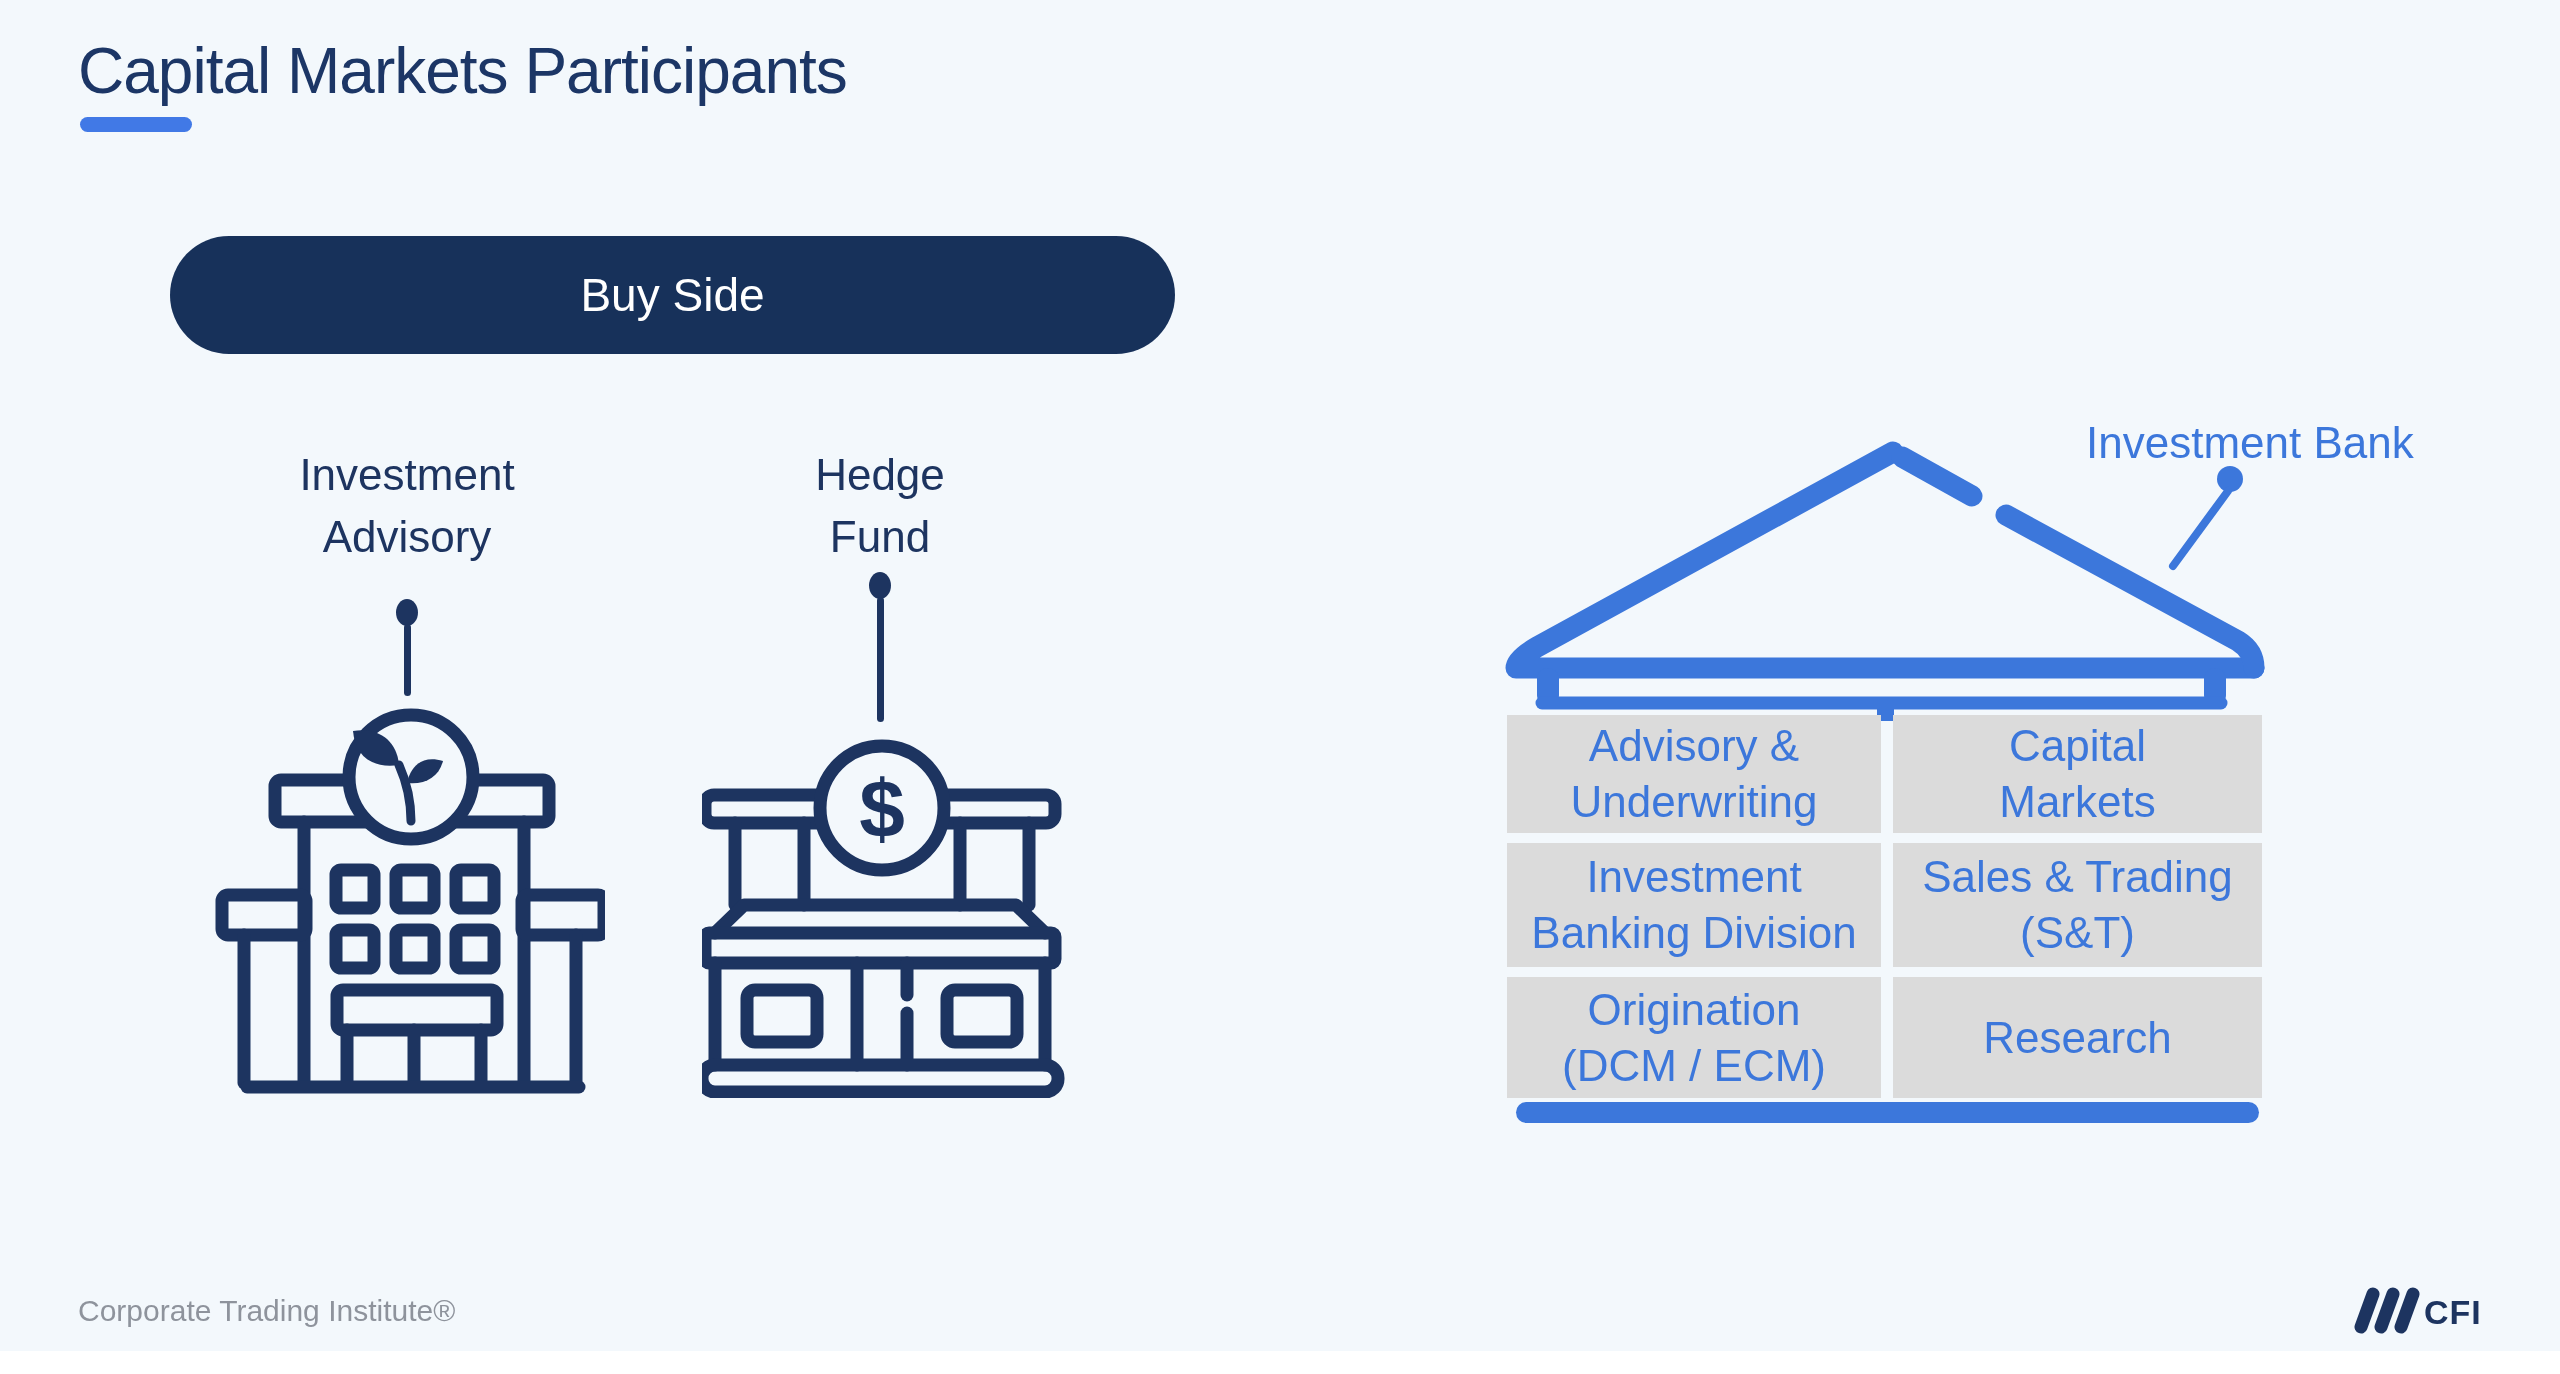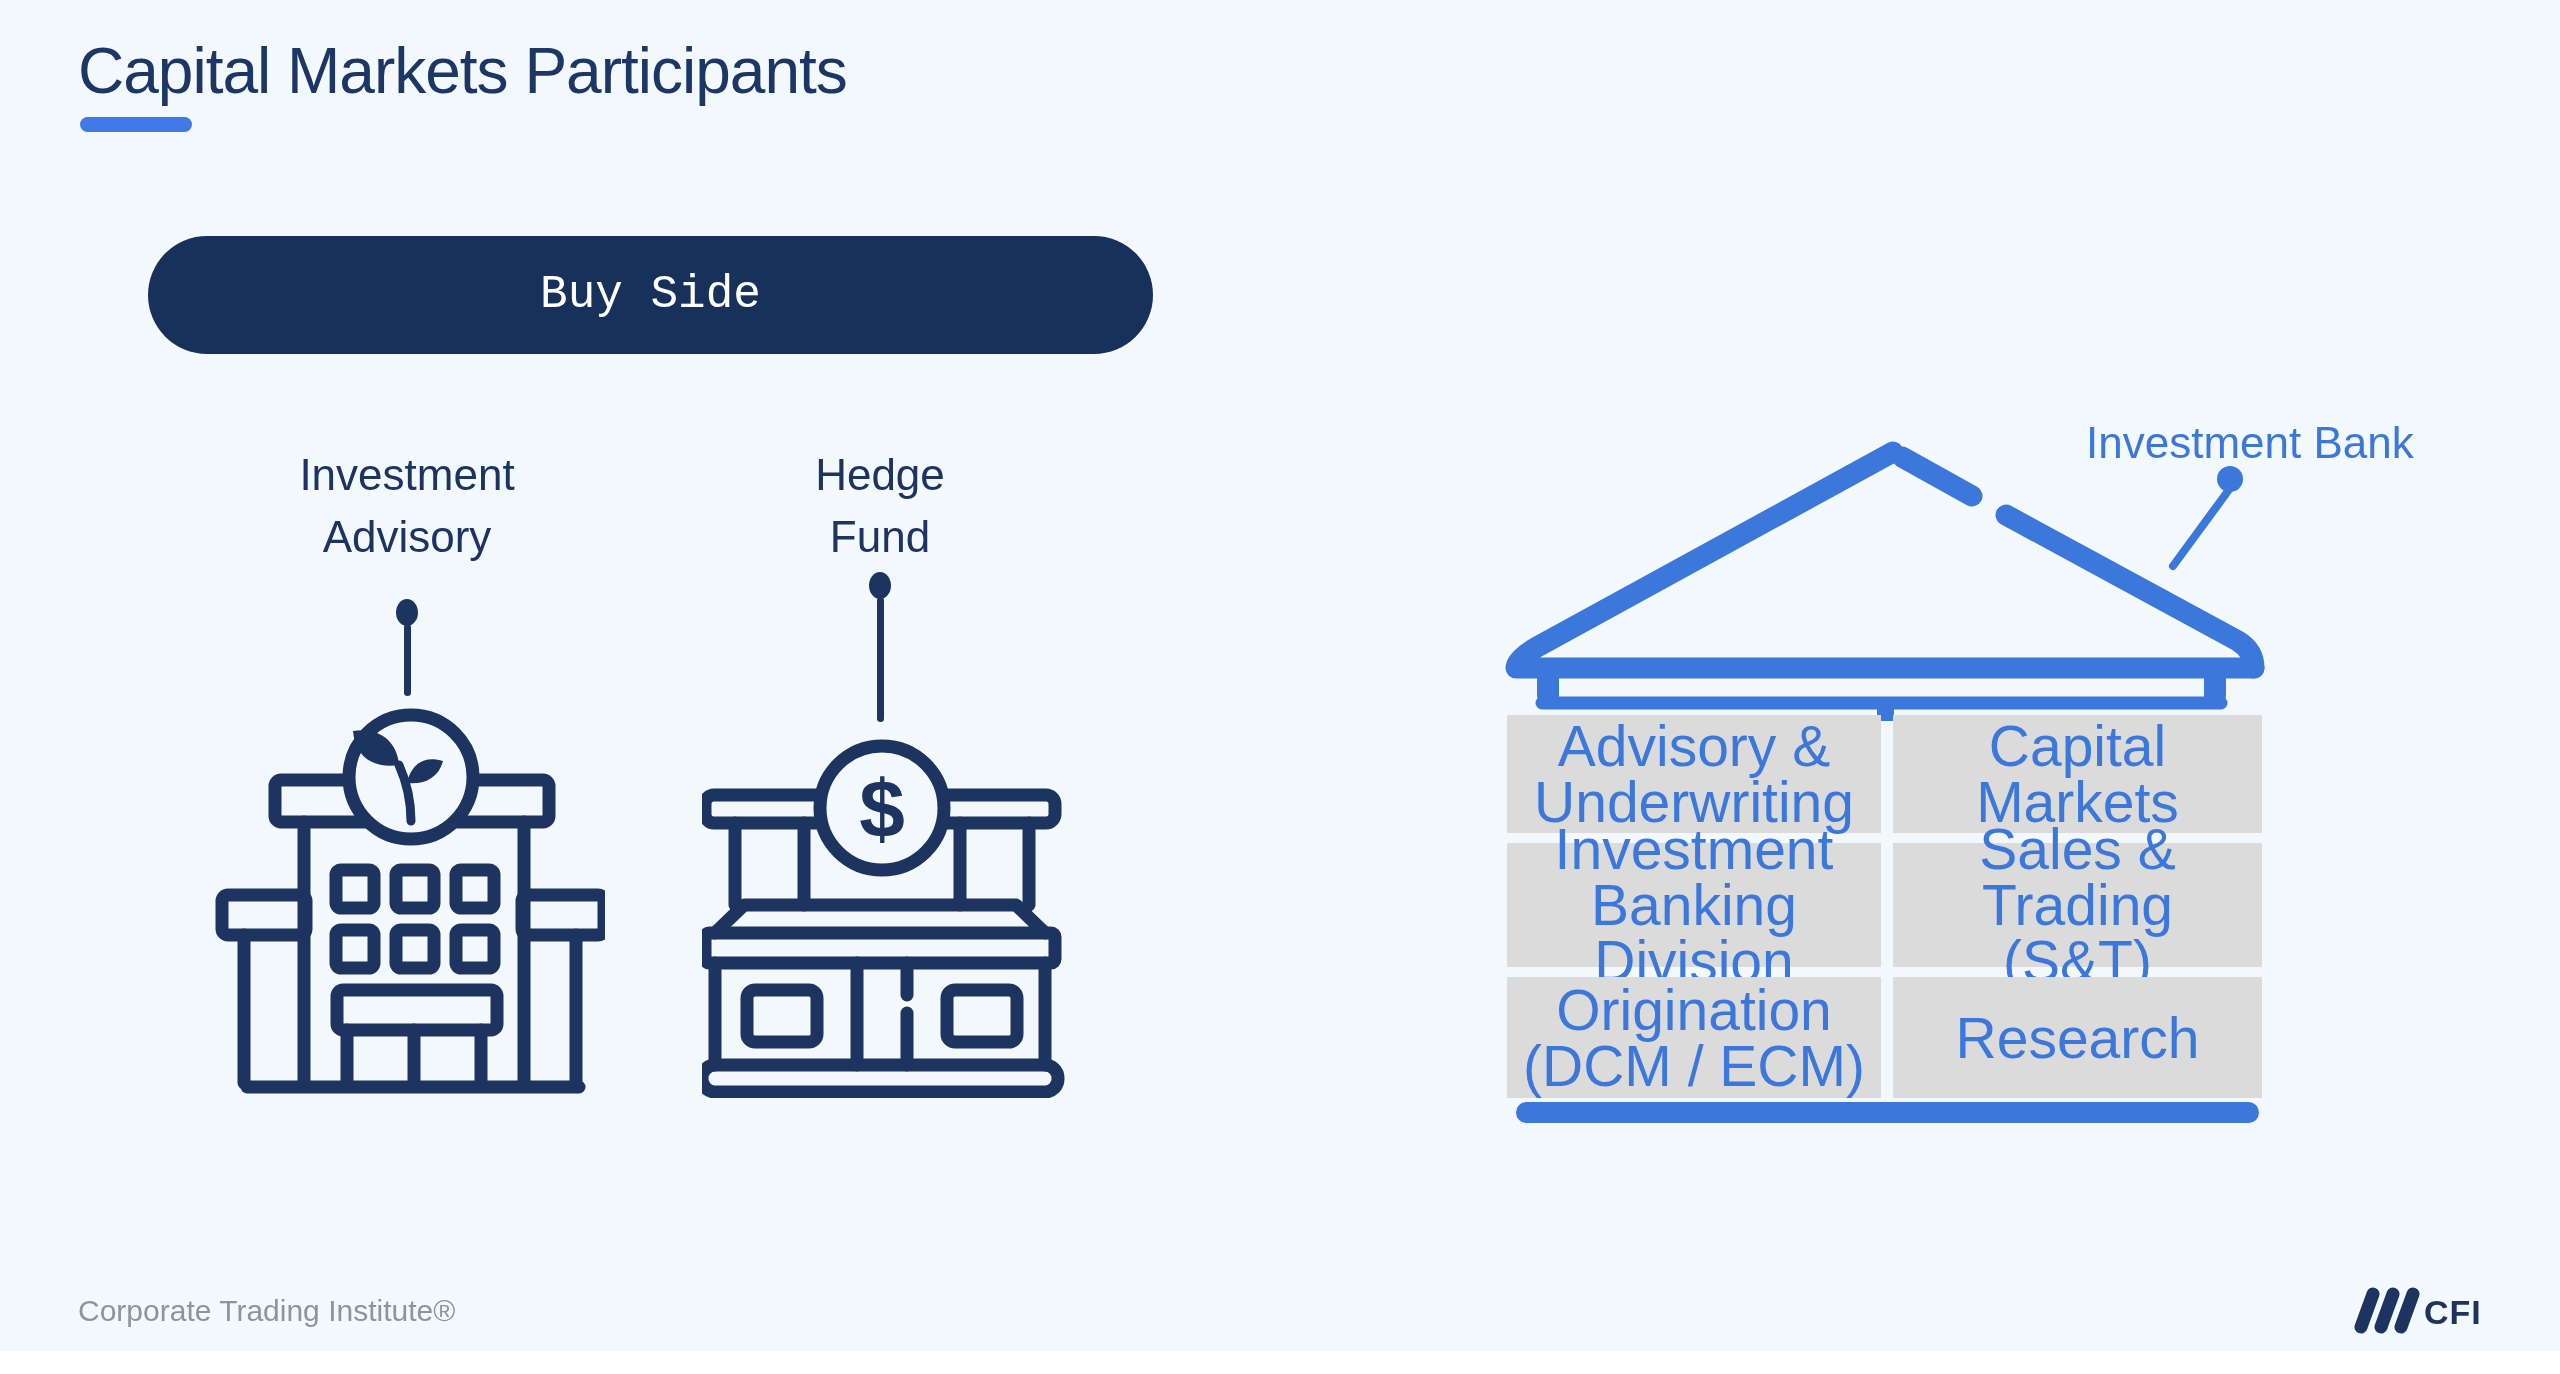--- a/index.html
+++ b/index.html
@@ -11,21 +11,21 @@
   body{background:#fff;font-family:"Liberation Sans","DejaVu Sans",sans-serif;}
   .slide{position:relative;width:2560px;height:1351px;background:var(--background);overflow:hidden;}
 
   .page-title{position:absolute;left:78px;top:34px;font-size:64px;font-weight:500;
     color:var(--title_navy);letter-spacing:-1px;white-space:nowrap;}
   .title-underline{position:absolute;left:80px;top:117px;width:112px;height:15px;
     border-radius:8px;background:var(--underline_blue);}
 
   .pill{position:absolute;top:236px;height:118px;border-radius:59px;display:flex;
     align-items:center;justify-content:center;color:#fff;font-size:46px;}
-  .pill.buy{left:148px;width:1005px;background:var(--buy_pill_navy);font-family:Liberation Mono, monospace;}
+  .pill.buy{left:170px;width:1005px;background:var(--buy_pill_navy);}
   .pill.sell{left:1392px;width:1008px;background:var(--pill_blue);}
 
   .participant-label{position:absolute;top:444px;width:400px;text-align:center;
     color:var(--navy);font-size:44px;line-height:62px;font-weight:500;}
   .participant-label span{display:block;}
   .label-im{left:207px;} .label-hf{left:680px;}
 
   .conn-dot{position:absolute;width:22px;height:27px;border-radius:50%;background:var(--navy);}
   .conn-line{position:absolute;width:7px;border-radius:4px;background:var(--navy);}
   .dot-im{left:396px;top:599px;} .line-im{left:404px;top:624px;height:72px;}
@@ -41,21 +41,21 @@
   .bgfill{fill:var(--background);}
   .dollar{font-family:"Liberation Sans","DejaVu Sans",sans-serif;font-size:82px;font-weight:600;
     fill:var(--navy);text-anchor:middle;}
 
   .ib-callout-label{position:absolute;left:2086px;top:418px;font-size:44px;
     color:var(--accent_blue);white-space:nowrap;font-weight:500;}
 
   .divisions-grid{position:absolute;left:1507px;top:715px;display:grid;
     grid-template-columns:374px 369px;column-gap:12px;
     grid-template-rows:118px 124px 121px;row-gap:10px;}
-  .cell{background:var(--cell_gray);color:var(--accent_blue);font-size:57px;line-height:56px;
+  .cell{background:var(--cell_gray);color:var(--accent_blue);font-size:44px;line-height:56px;
     display:flex;flex-direction:column;align-items:center;justify-content:center;text-align:center;}
   .cell span{display:block;}
   .base-bar{position:absolute;left:1516px;top:1102px;width:743px;height:21px;
     border-radius:11px;background:var(--accent_blue);}
 
   .footer-brand{position:absolute;left:78px;top:1294px;font-size:30px;color:var(--footer_gray);}
   .cfi-logo{position:absolute;left:2350px;top:1287px;}
   .cfi-text{font-family:"Liberation Sans","DejaVu Sans",sans-serif;font-size:34px;font-weight:bold;
     fill:var(--navy);letter-spacing:1px;}
 </style>

